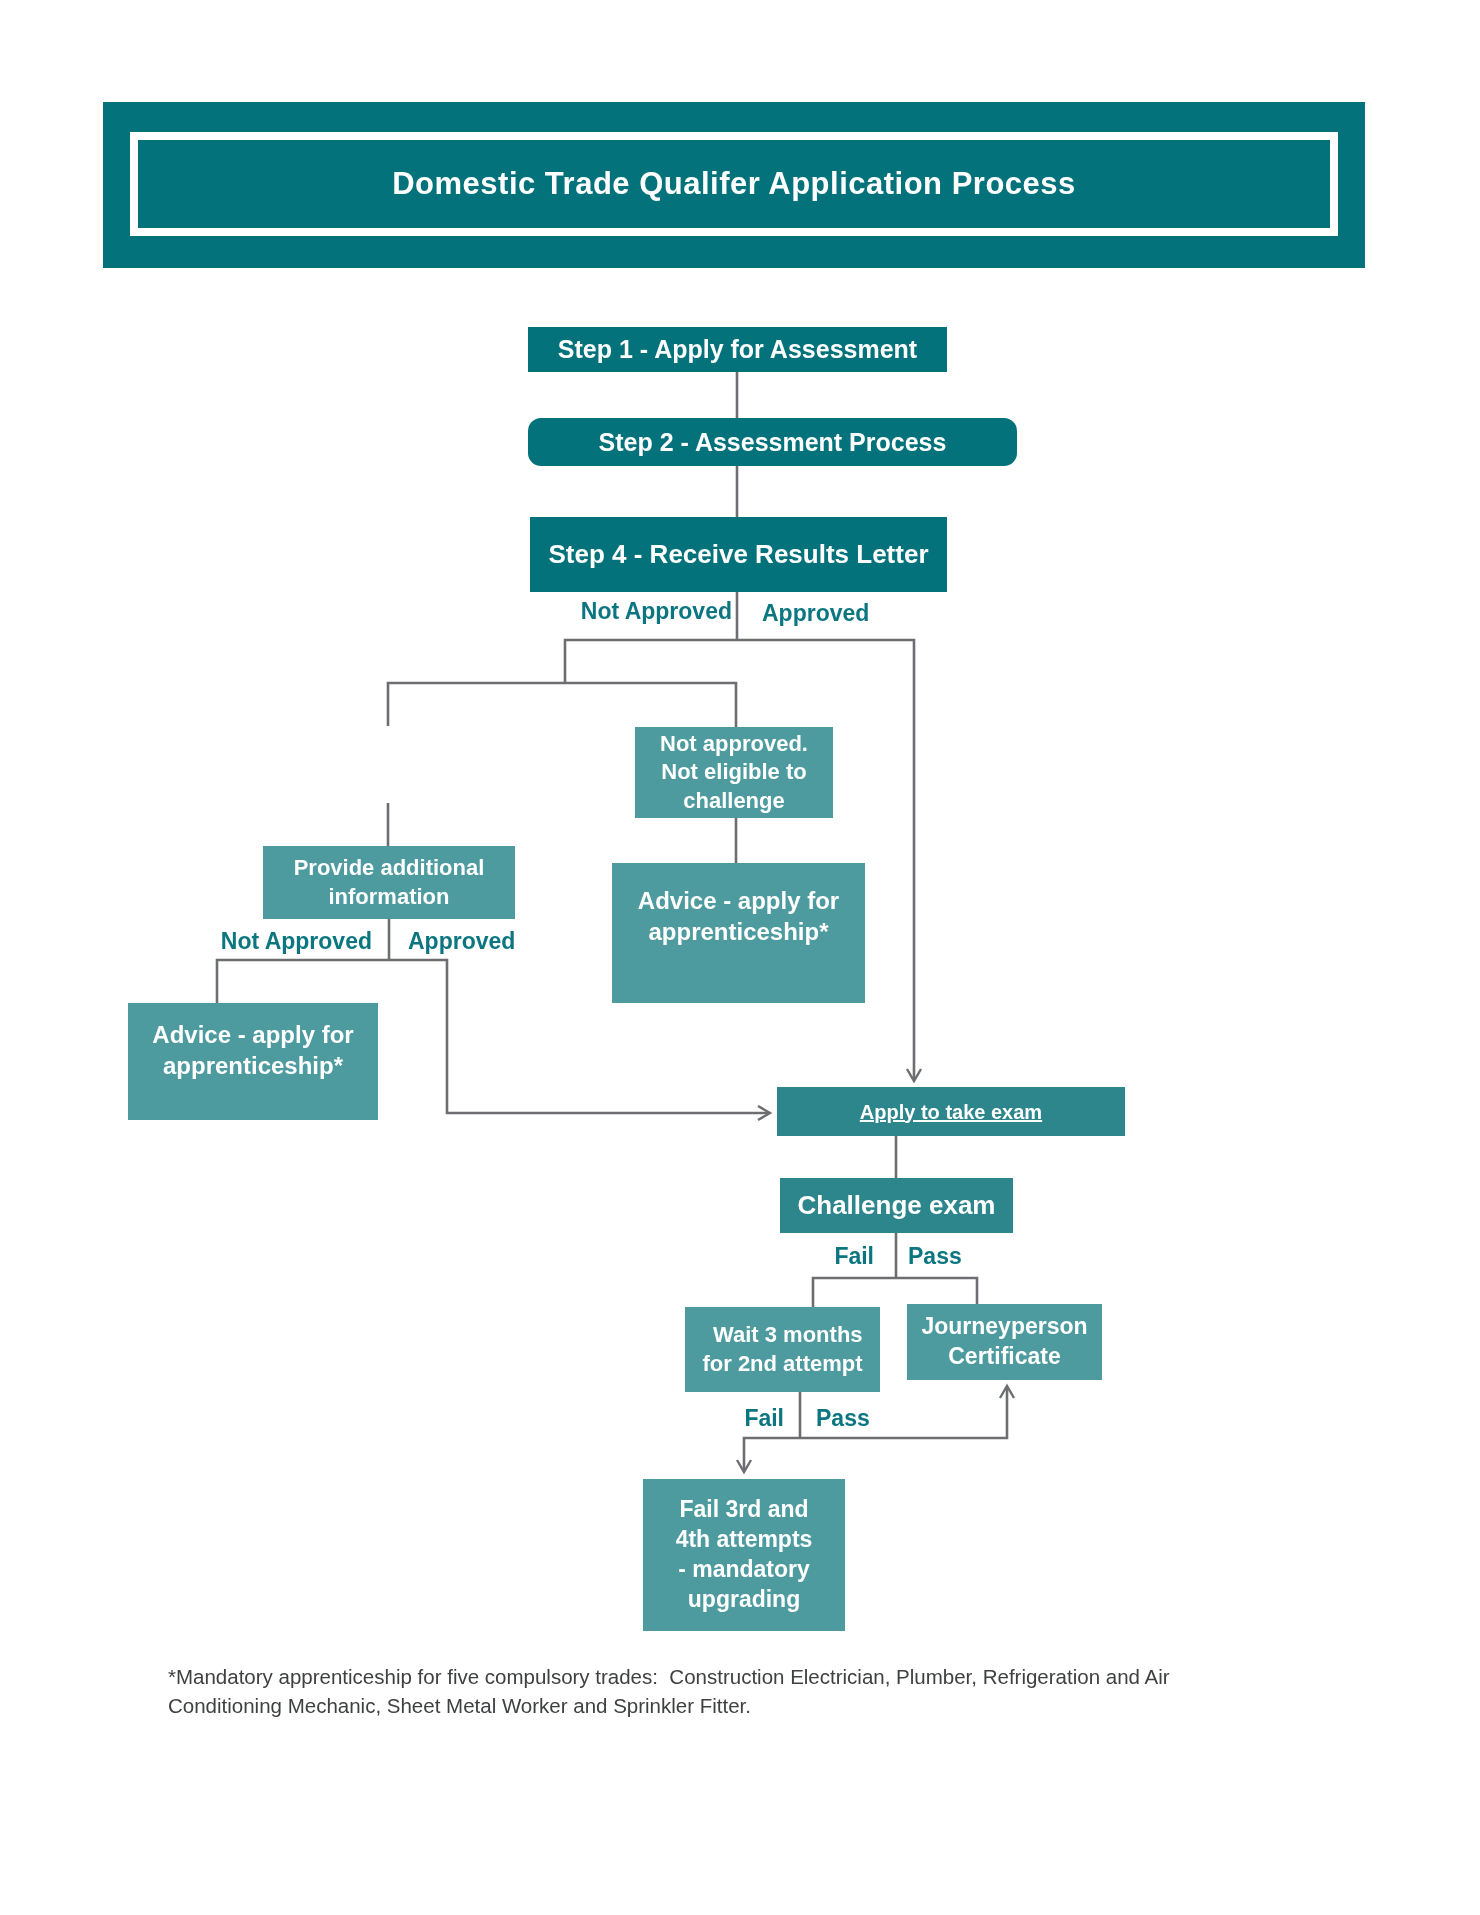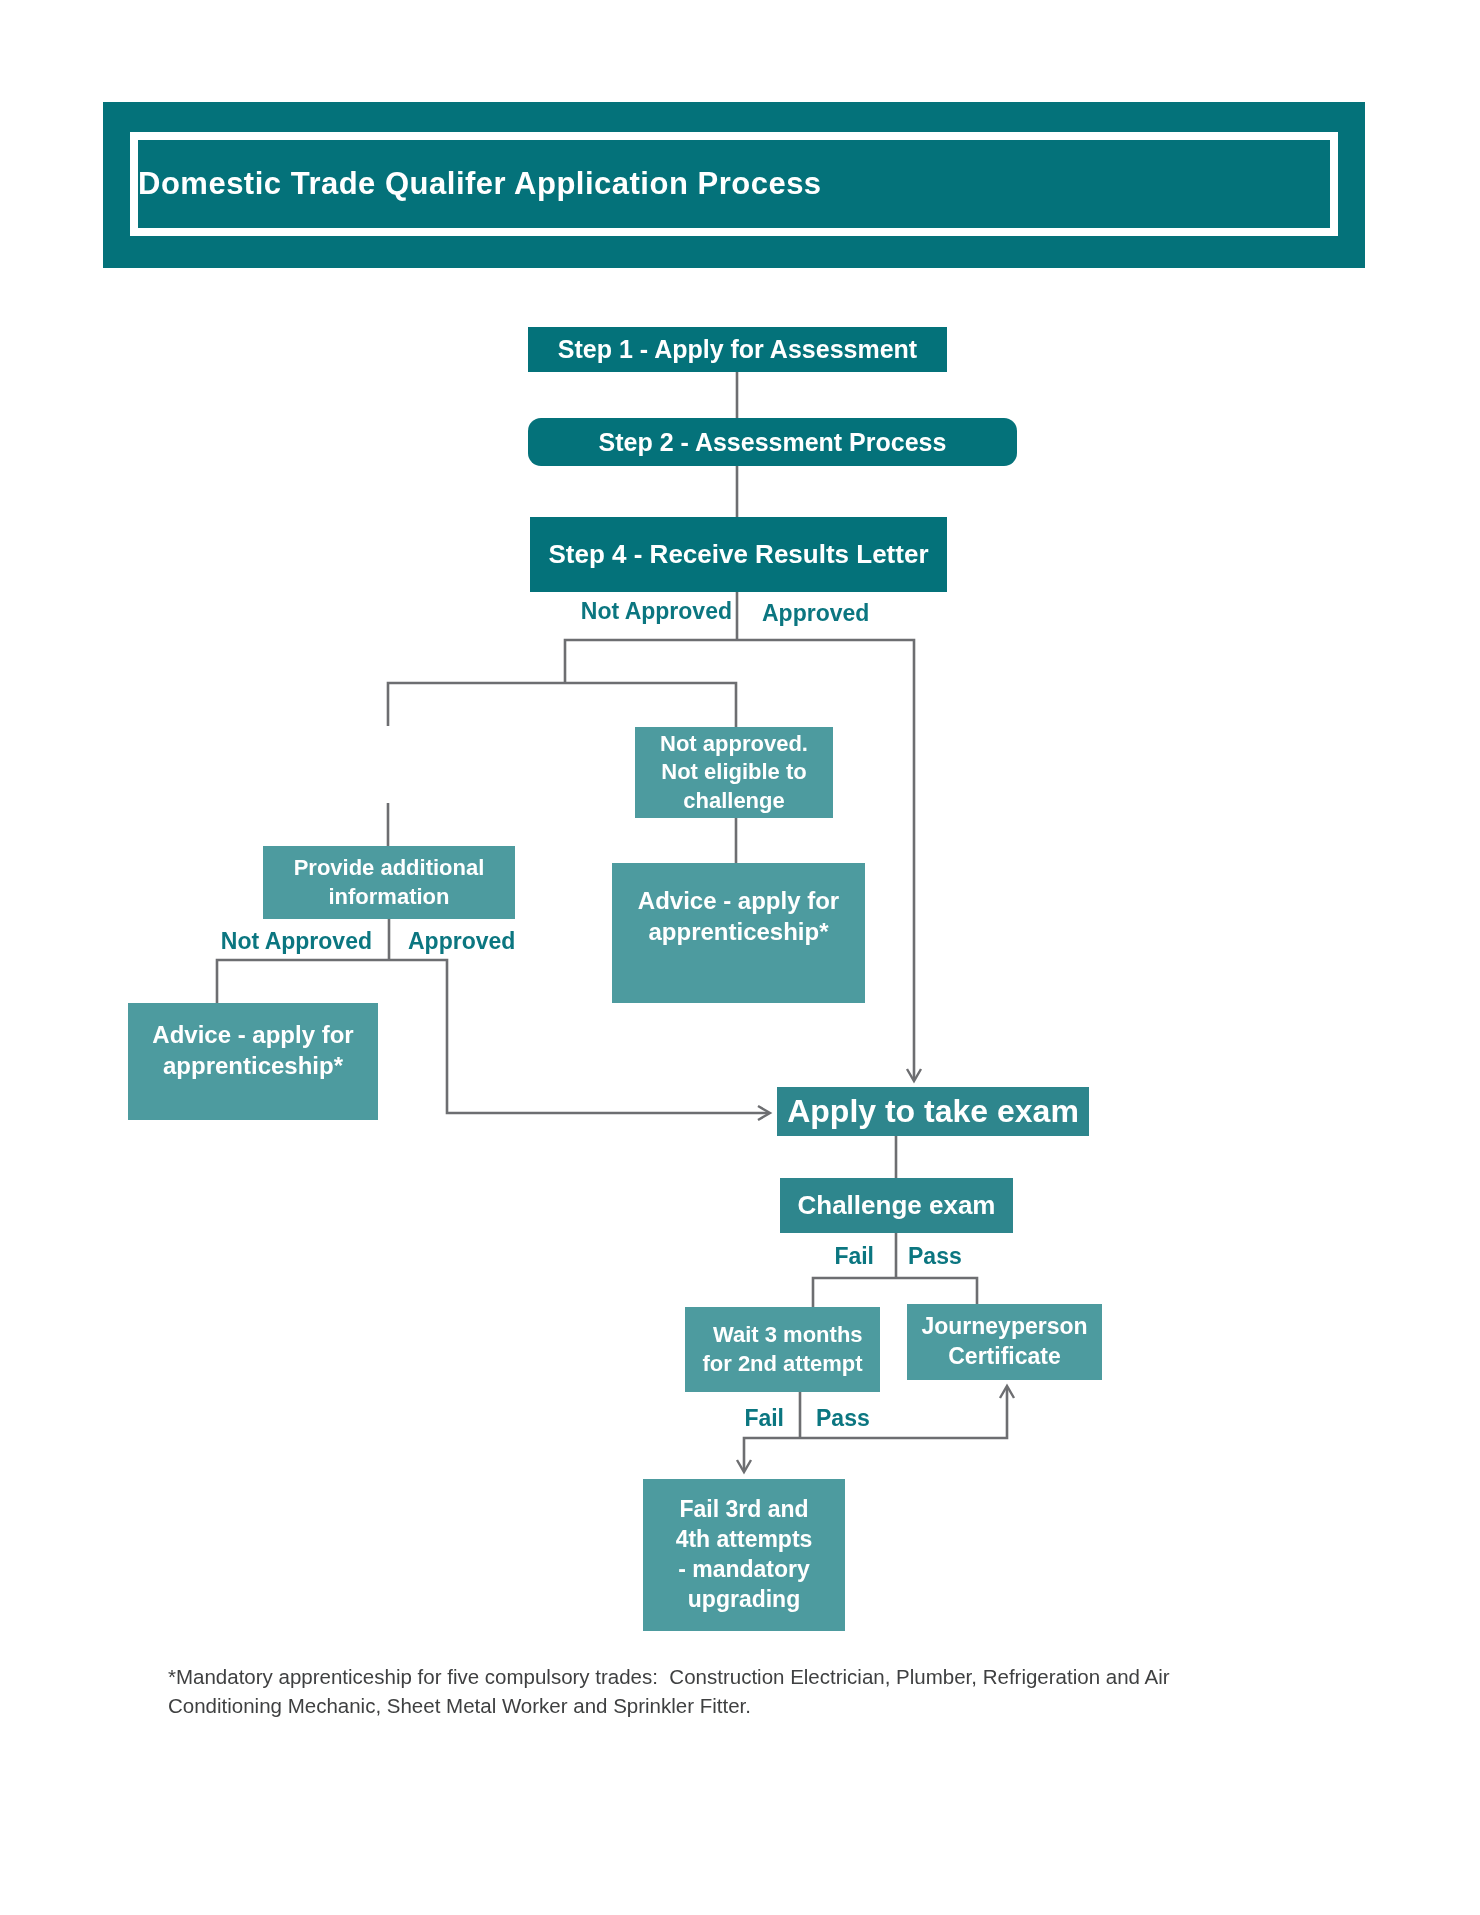--- a/index.html
+++ b/index.html
@@ -35,21 +35,21 @@
   .banner{
     position:absolute;
     left:103px;top:102px;
     width:1262px;height:166px;
     background:var(--dark-teal);
   }
   .banner-border{
     position:absolute;
     left:27px;right:27px;top:30px;bottom:32px;
     border:8px solid #ffffff;
-    display:flex;align-items:center;
+    display:flex;align-items:center;justify-content:center;
   }
   .banner-title{
     margin:0;
     color:#ffffff;
     font-size:31px;
     font-weight:bold;
     letter-spacing:0.5px;
     white-space:nowrap;
   }
   
@@ -71,21 +71,21 @@
   .top-align{align-items:flex-start;}
 
   #n-step1{left:528px;top:327px;width:419px;height:45px;font-size:25px;}
   #n-step2{left:528px;top:418px;width:489px;height:48px;font-size:25px;border-radius:13px;}
   #n-step3{left:530px;top:517px;width:417px;height:75px;font-size:26px;}
   #n-more-info{left:232px;top:726px;width:312px;height:77px;font-size:22px;}
   #n-not-eligible{left:635px;top:727px;width:198px;height:91px;font-size:22px;line-height:1.28;}
   #n-provide-info{left:263px;top:846px;width:252px;height:73px;font-size:22px;}
   #n-advice-left{left:128px;top:1003px;width:250px;height:117px;font-size:24px;padding-top:16px;}
   #n-advice-center{left:612px;top:863px;width:253px;height:140px;font-size:24px;padding-top:22px;}
-  #n-apply-exam{left:777px;top:1087px;width:312px;height:49px;font-size:32px;}
+  #n-apply-exam{left:777px;top:1087px;width:348px;height:49px;font-size:20px;text-decoration:underline;}
   #n-challenge-exam{left:780px;top:1178px;width:233px;height:55px;font-size:26px;}
   #n-wait{left:685px;top:1307px;width:195px;height:85px;font-size:22px;text-align:right;}
   #n-journeyperson{left:907px;top:1304px;width:195px;height:76px;font-size:23px;}
   #n-fail34{left:643px;top:1479px;width:202px;height:152px;font-size:23px;}
 
   
   .branch-label{
     position:absolute;
     color:var(--label-teal);
     font-weight:bold;

